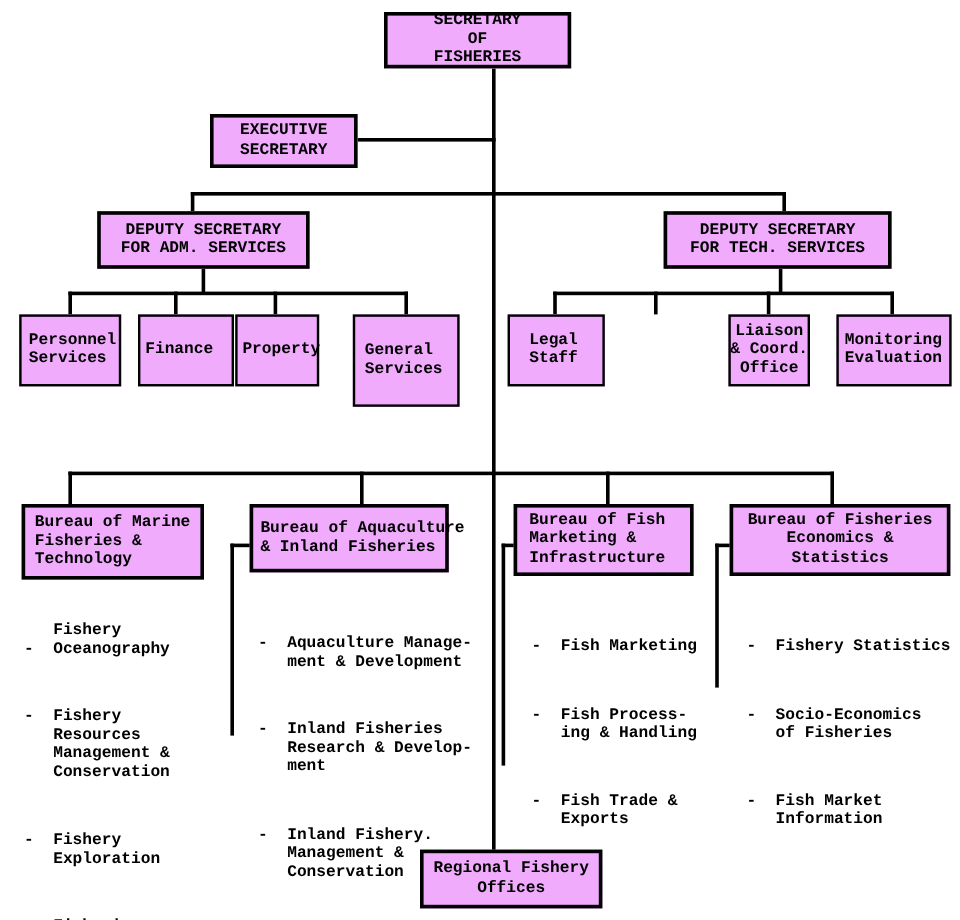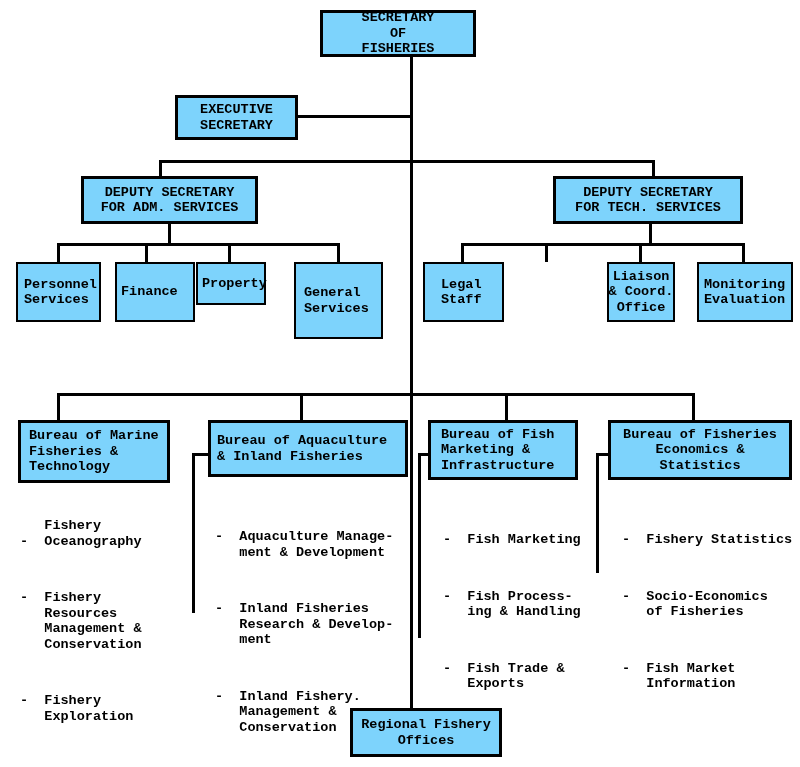--- a/index.html
+++ b/index.html
@@ -14,21 +14,21 @@
     color:#000000;
     font-size:13.5px;
     line-height:15.5px;
     font-weight:bold;
     overflow:hidden;
   }
   .line{position:absolute;background:#000000;}
   .box{
     position:absolute;
     border:3px solid #000000;
-    background:#7dd3fc;
+    background:#f0abfc;
     display:flex;
     align-items:center;
     justify-content:center;
     text-align:center;
     white-space:pre;
     box-sizing:border-box;
   }
   .box.thin{border-width:2px;}
   .box.left{justify-content:flex-start;text-align:left;}
   .list{position:absolute;white-space:pre;}
@@ -81,36 +81,36 @@
 
   <div class="box" style="left:81px;top:176px;width:177px;height:48px;">DEPUTY SECRETARY
 FOR ADM. SERVICES</div>
 
   <div class="box" style="left:553px;top:176px;width:190px;height:48px;">DEPUTY SECRETARY
 FOR TECH. SERVICES</div>
 
   <div class="box thin left" style="left:16px;top:262px;width:85px;height:60px;padding-left:6px;">Personnel
 Services</div>
   <div class="box thin left" style="left:115px;top:262px;width:80px;height:60px;padding-left:4px;">Finance</div>
-  <div class="box thin left" style="left:196px;top:262px;width:70px;height:43px;padding-left:4px;">Property</div>
+  <div class="box thin left" style="left:196px;top:262px;width:70px;height:60px;padding-left:4px;">Property</div>
   <div class="box thin left" style="left:294px;top:262px;width:89px;height:77px;padding-left:8px;">General
 Services</div>
 
   <div class="box thin left" style="left:423px;top:262px;width:81px;height:60px;padding-left:16px;">Legal
 Staff</div>
   <div class="box thin" style="left:607px;top:262px;width:68px;height:60px;">Liaison
 &amp; Coord.
 Office</div>
   <div class="box thin left" style="left:697px;top:262px;width:96px;height:60px;padding-left:5px;">Monitoring
 Evaluation</div>
 
   <div class="box left" style="left:18px;top:420px;width:152px;height:63px;padding-left:8px;">Bureau of Marine
 Fisheries &amp;
 Technology</div>
-  <div class="box left" style="left:208px;top:420px;width:200px;height:57px;padding-left:6px;">Bureau of Aquaculture
+  <div class="box left" style="left:208px;top:420px;width:166px;height:57px;padding-left:6px;">Bureau of Aquaculture
 &amp; Inland Fisheries</div>
   <div class="box left" style="left:428px;top:420px;width:150px;height:60px;padding-left:10px;">Bureau of Fish
 Marketing &amp;
 Infrastructure</div>
   <div class="box" style="left:608px;top:420px;width:184px;height:60px;">Bureau of Fisheries
 Economics &amp;
 Statistics</div>
 
   <div class="list" style="left:20px;top:487px;">
     <div class="item">   Fishery

